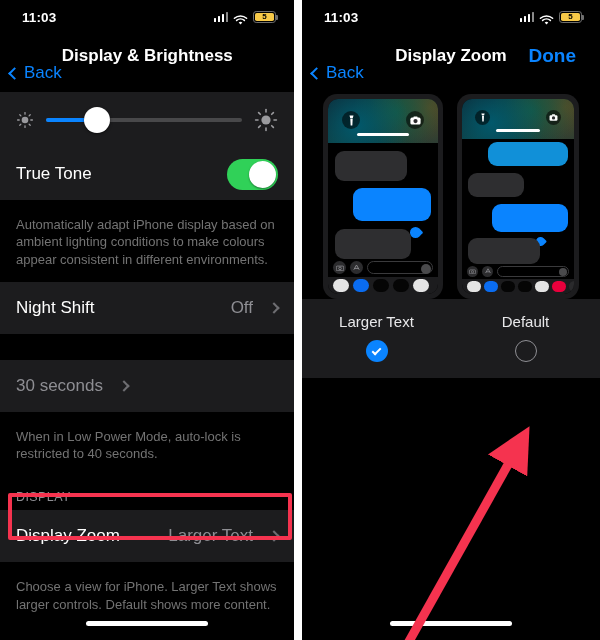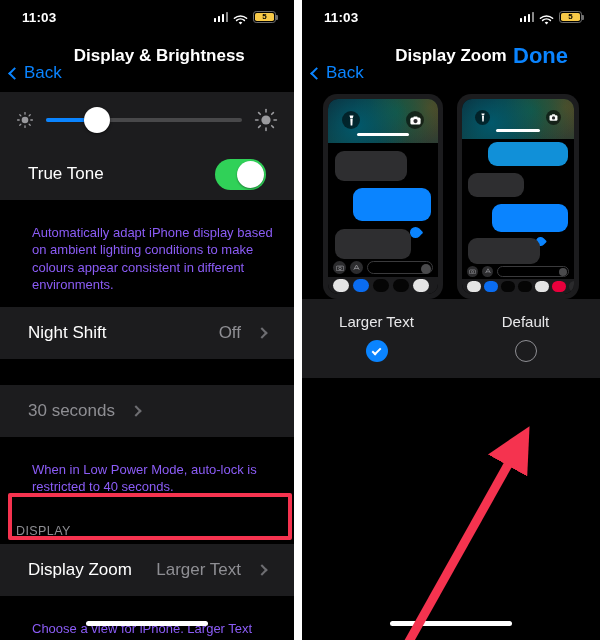--- a/index.html
+++ b/index.html
@@ -55,51 +55,51 @@
   }
   .nav-back {
     display: flex; align-items: center; gap: 3px;
     color: #0a84ff; font-size: 17px; padding-left: 10px; margin-top: 34px;
   }
   .chev-l {
     width: 9px; height: 9px; border-left: 2.4px solid #0a84ff;
     border-bottom: 2.4px solid #0a84ff; transform: rotate(45deg);
     margin-right: 2px;
   }
-  .nav-title-left { font-size: 17px; font-weight: bold; margin-left: 12px; }
+  .nav-title-left { font-size: 17px; font-weight: bold; margin-left: 0; }
   .nav-title-center {
     position: absolute; left: 0; right: 0; text-align: center;
     font-size: 17px; font-weight: bold; pointer-events: none;
   }
   .nav-done {
-    position: absolute; right: 32px; color: #0a84ff;
-    font-size: 22px; font-weight: 600;
+    position: absolute; right: 24px; color: #0a84ff;
+    font-size: 19px; font-weight: 600;
   }
 
   
   .list-gap { height: 14px; background: #000; }
   .group { background: #1c1c1e; }
   .row {
     height: 52px; display: flex; align-items: center;
-    padding: 0 28px; position: relative;
+    padding: 0 16px; position: relative;
   }
   .row + .row::before {
     content:''; position:absolute; left:16px; right:0; top:0;
     height:1px; background:#3a3a3c;
   }
   .row-label { font-size: 17px; color: #fff; flex: 1; }
   .row-label.dim { color: #8e8e93; }
   .row-value { font-size: 17px; color: #8e8e93; margin-right: 17px; }
   .chev-r {
     width: 8px; height: 8px; border-top: 2px solid #6e6e72;
     border-right: 2px solid #6e6e72; transform: rotate(45deg);
   }
   .footnote {
-    padding: 24px 16px 14px 16px; background: #000;
-    color: #8b5cf6; font-size: 13px; line-height: 1.33; margin-left: 16px;
+    padding: 16px 16px 14px 16px; background: #000;
+    color: #737373; font-size: 13px; line-height: 1.33;
   }
   .grouphead {
     padding: 14px 16px 6px 16px; background: #000;
     color: #8e8e93; font-size: 12.5px; letter-spacing: .4px;
   }
 
   
   .bright-row {
     height: 56px; display: flex; align-items: center;
     gap: 12px; padding: 0 16px; background: #1c1c1e;

